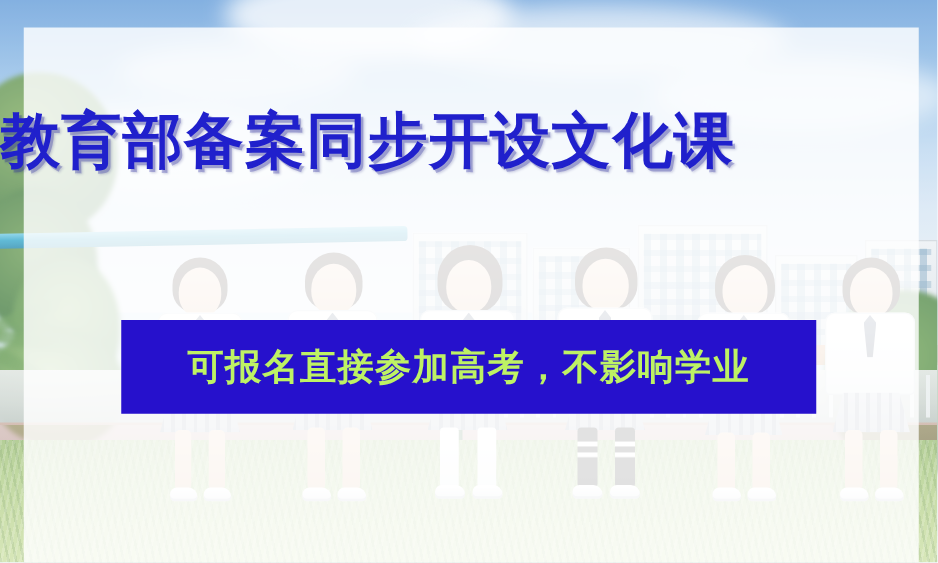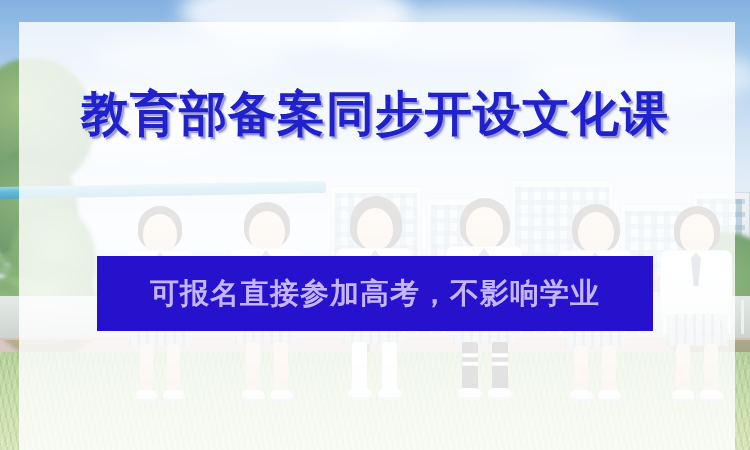--- a/index.html
+++ b/index.html
@@ -238,21 +238,20 @@
   
   .content {
     position: absolute;
     inset: 0;
   }
 
   .headline {
     position: absolute;
     left: 0; right: 0;
     top: 84px;
-    text-align: center;
   }
   .hl-line {
     display: block;
     font-family: "DejaVu Sans", "Liberation Sans", sans-serif;
     font-weight: 700;
     font-size: 48px;
     line-height: 58px;
     letter-spacing: 1px;
     color: #2020cc;
     text-shadow:
@@ -270,21 +269,21 @@
     background: #2611cc;
     display: flex;
     align-items: center;
     justify-content: center;
   }
   .cta-text {
     font-family: "DejaVu Sans", "Liberation Sans", sans-serif;
     font-weight: 700;
     font-size: 29px;
     letter-spacing: 1px;
-    color: #c4b5fd;
+    color: #bef264;
     white-space: nowrap;
   }
 </style>
 </head>
 <body>
 
 <div id="poster">
 
   <div class="photo">
 

